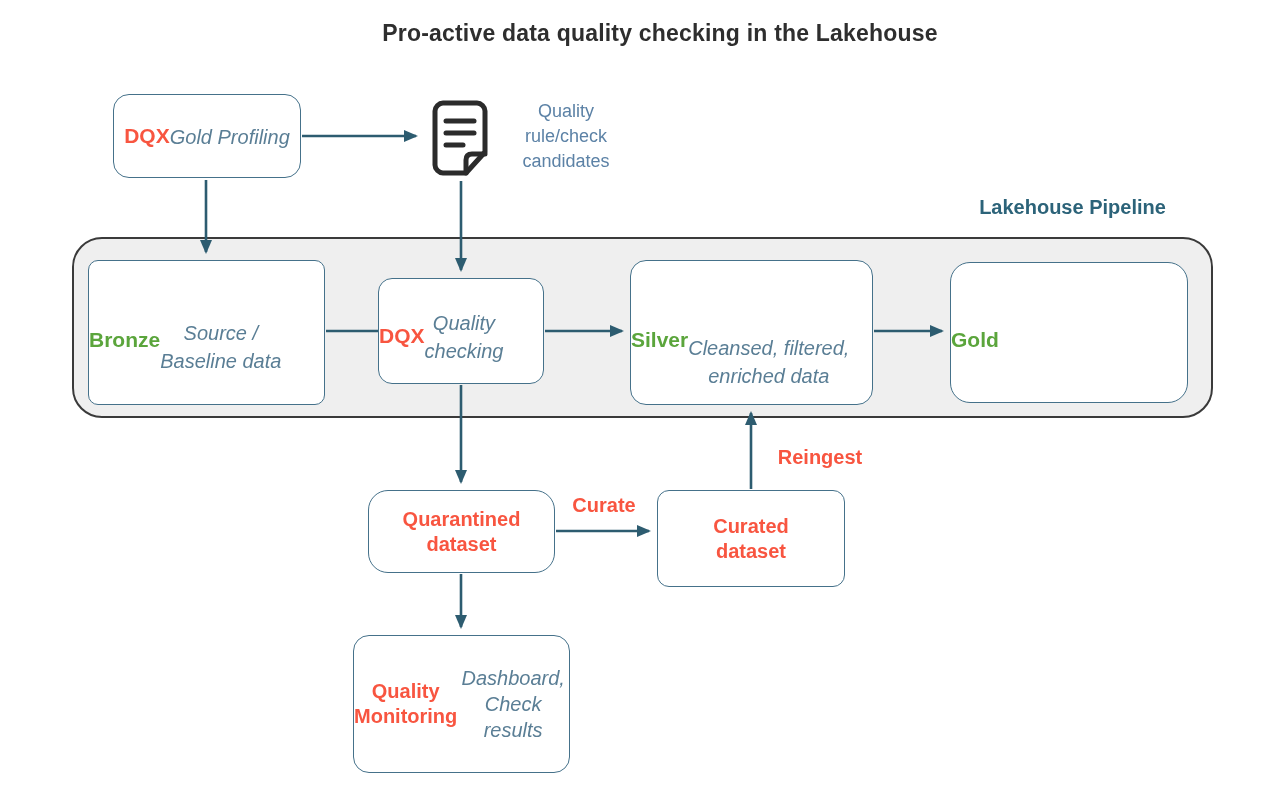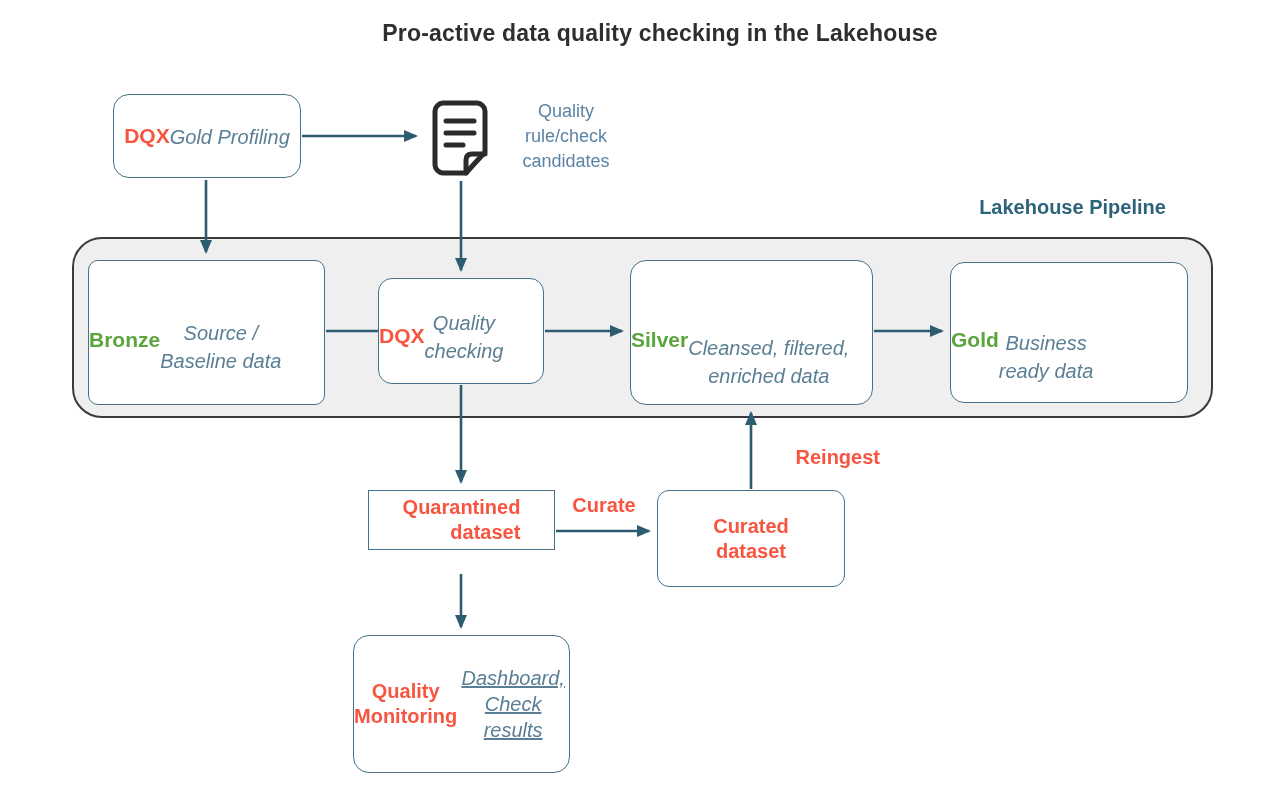--- a/index.html
+++ b/index.html
@@ -37,41 +37,41 @@
 
   .node-profiling{left:113px;top:94px;width:188px;height:84px;border-radius:16px;justify-content:center;}
   .node-profiling .subtitle{margin-top:2px;}
 
   .node-bronze{left:88px;top:260px;width:237px;height:145px;border-radius:10px;padding-top:15px;}
   .node-bronze .subtitle{margin-top:14px;}
   .node-dqx-checking{left:378px;top:278px;width:166px;height:106px;border-radius:14px;padding-top:11px;}
   .node-dqx-checking .subtitle{margin-top:1px;}
   .node-silver{left:630px;top:260px;width:243px;height:145px;border-radius:16px;padding-top:15px;}
   .node-silver .subtitle{margin-top:44px;}
-  .node-gold{left:950px;top:262px;width:238px;height:141px;border-radius:14px;padding-top:15px;}
+  .node-gold{left:950px;top:262px;width:238px;height:141px;border-radius:20px;padding-top:15px;}
   .node-gold .subtitle{margin-top:33px;}
 
-  .node-quarantined{left:368px;top:490px;width:187px;height:60px;border-radius:0;justify-content:center;text-align:right;}
+  .node-quarantined{left:368px;top:490px;width:187px;height:83px;border-radius:20px;justify-content:center;}
   .node-quarantined .title, .node-curated .title{font-size:20px;}
   .node-curated{left:657px;top:490px;width:188px;height:97px;border-radius:12px;justify-content:center;}
   .node-monitoring{left:353px;top:635px;width:217px;height:138px;border-radius:16px;justify-content:center;}
   .node-monitoring .title{font-size:20px;}
-  .node-monitoring .subtitle{line-height:1.3;text-decoration:underline;}
+  .node-monitoring .subtitle{line-height:1.3;}
 
   .doc-icon{position:absolute;left:430px;top:97px;width:60px;height:82px;}
   .candidates-label{
     position:absolute;left:492px;top:99px;width:148px;text-align:center;
     font-size:18px;line-height:25px;color:var(--slate2);white-space:pre-line;
   }
 
   .edge-label{
     position:absolute;font-weight:700;font-size:20px;color:var(--red);text-align:center;
   }
   .edge-label-curate{left:554px;top:494px;width:100px;}
-  .edge-label-reingest{left:760px;top:446px;width:120px;text-align:right;}
+  .edge-label-reingest{left:760px;top:446px;width:120px;}
 
   svg.edges{position:absolute;left:0;top:0;pointer-events:none;}
   svg.edges line{stroke:var(--arrow);stroke-width:2.6px;}
   #ah path{fill:var(--arrow);}
 </style>
 </head>
 <body>
 
 <div class="canvas">
 
@@ -129,22 +129,20 @@
   </div>
 
   <div class="node node-silver">
     <div class="title t-green">Silver</div>
     <div class="subtitle">Cleansed, filtered,
 enriched data</div>
   </div>
 
   <div class="node node-gold">
     <div class="title t-green">Gold</div>
-    <div class="subtitle">Business
-ready data</div>
   </div>
 
   <div class="node node-quarantined">
     <div class="title t-red">Quarantined
 dataset</div>
   </div>
 
   <div class="node node-curated">
     <div class="title t-red">Curated
 dataset</div>

